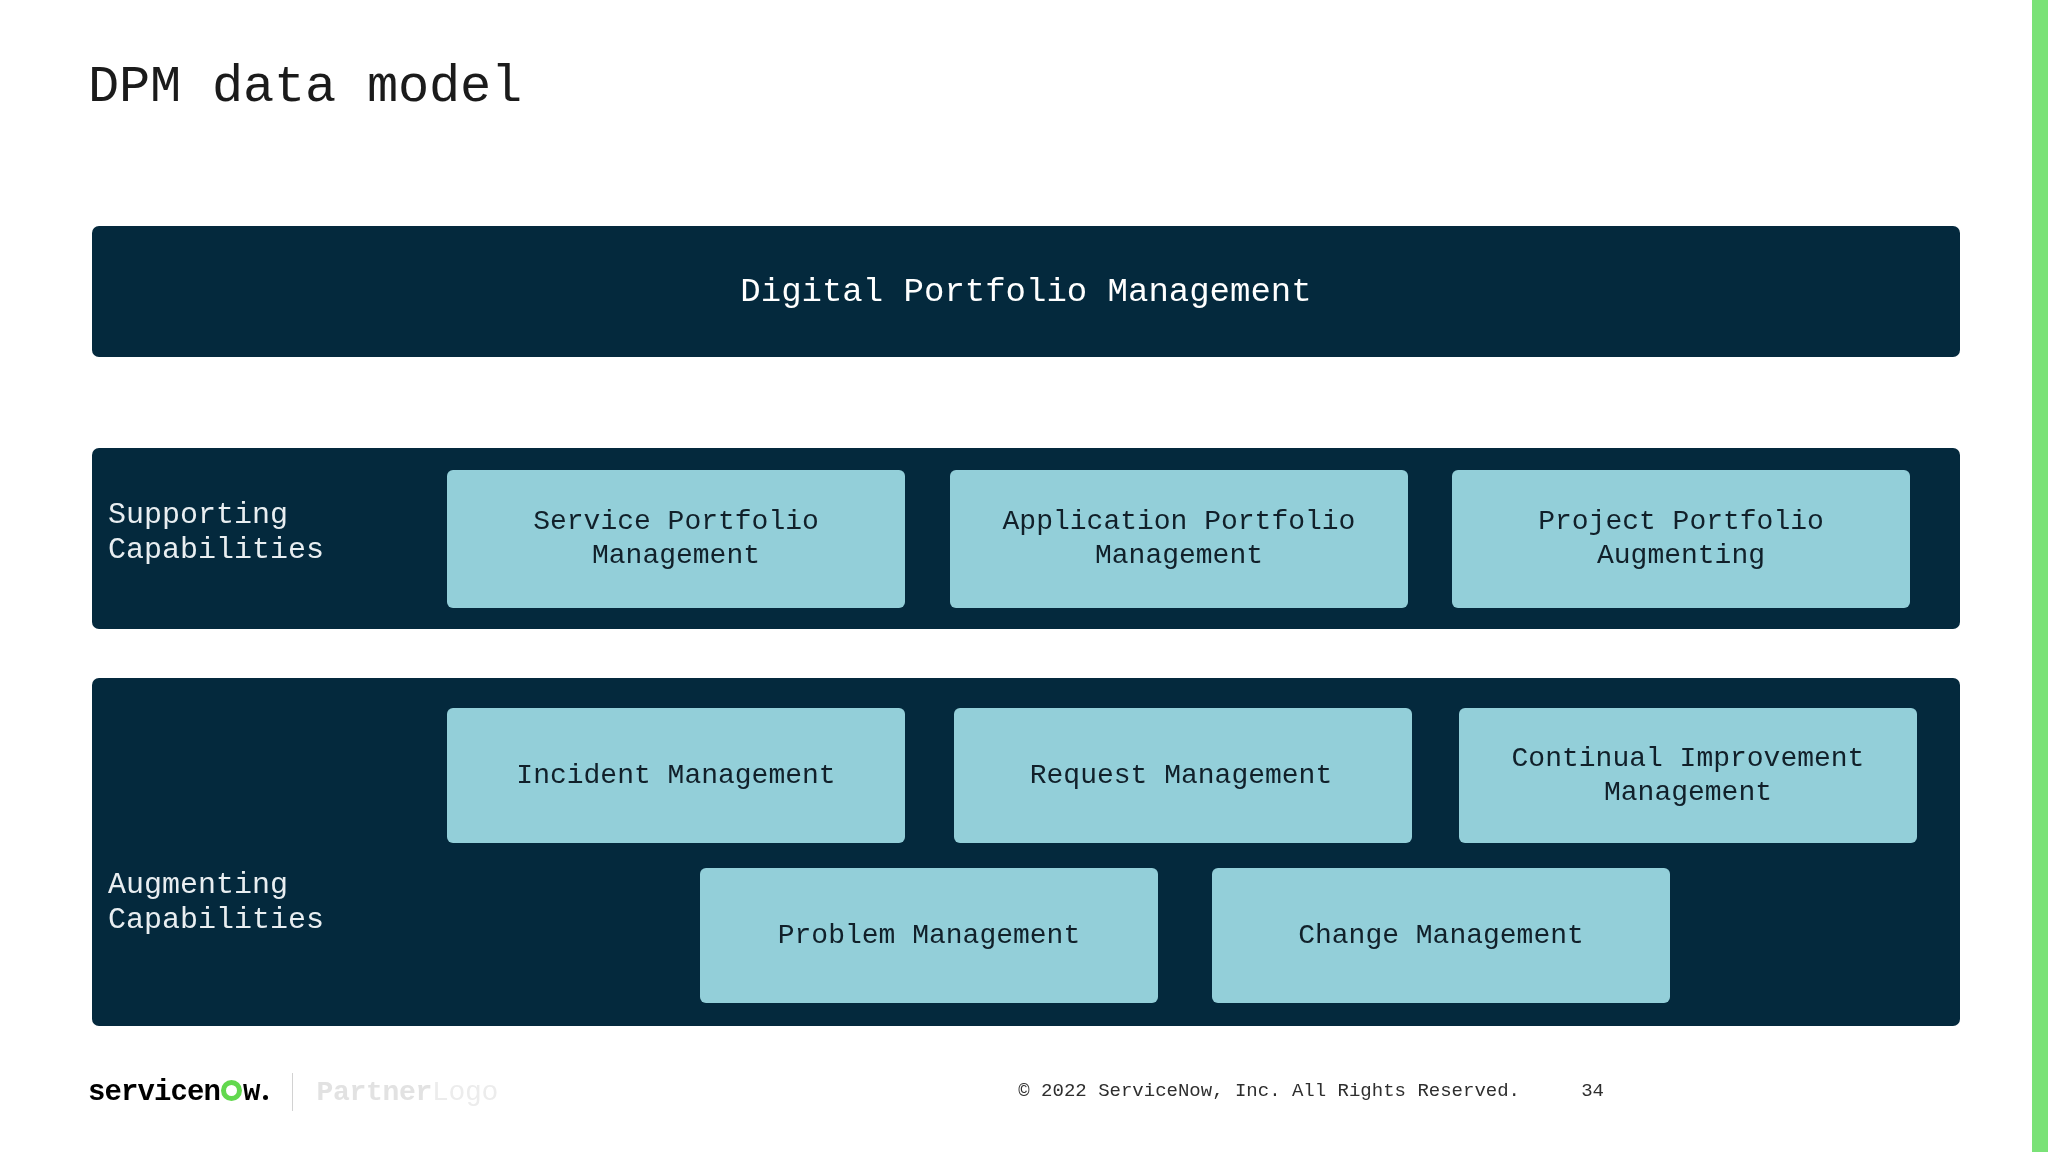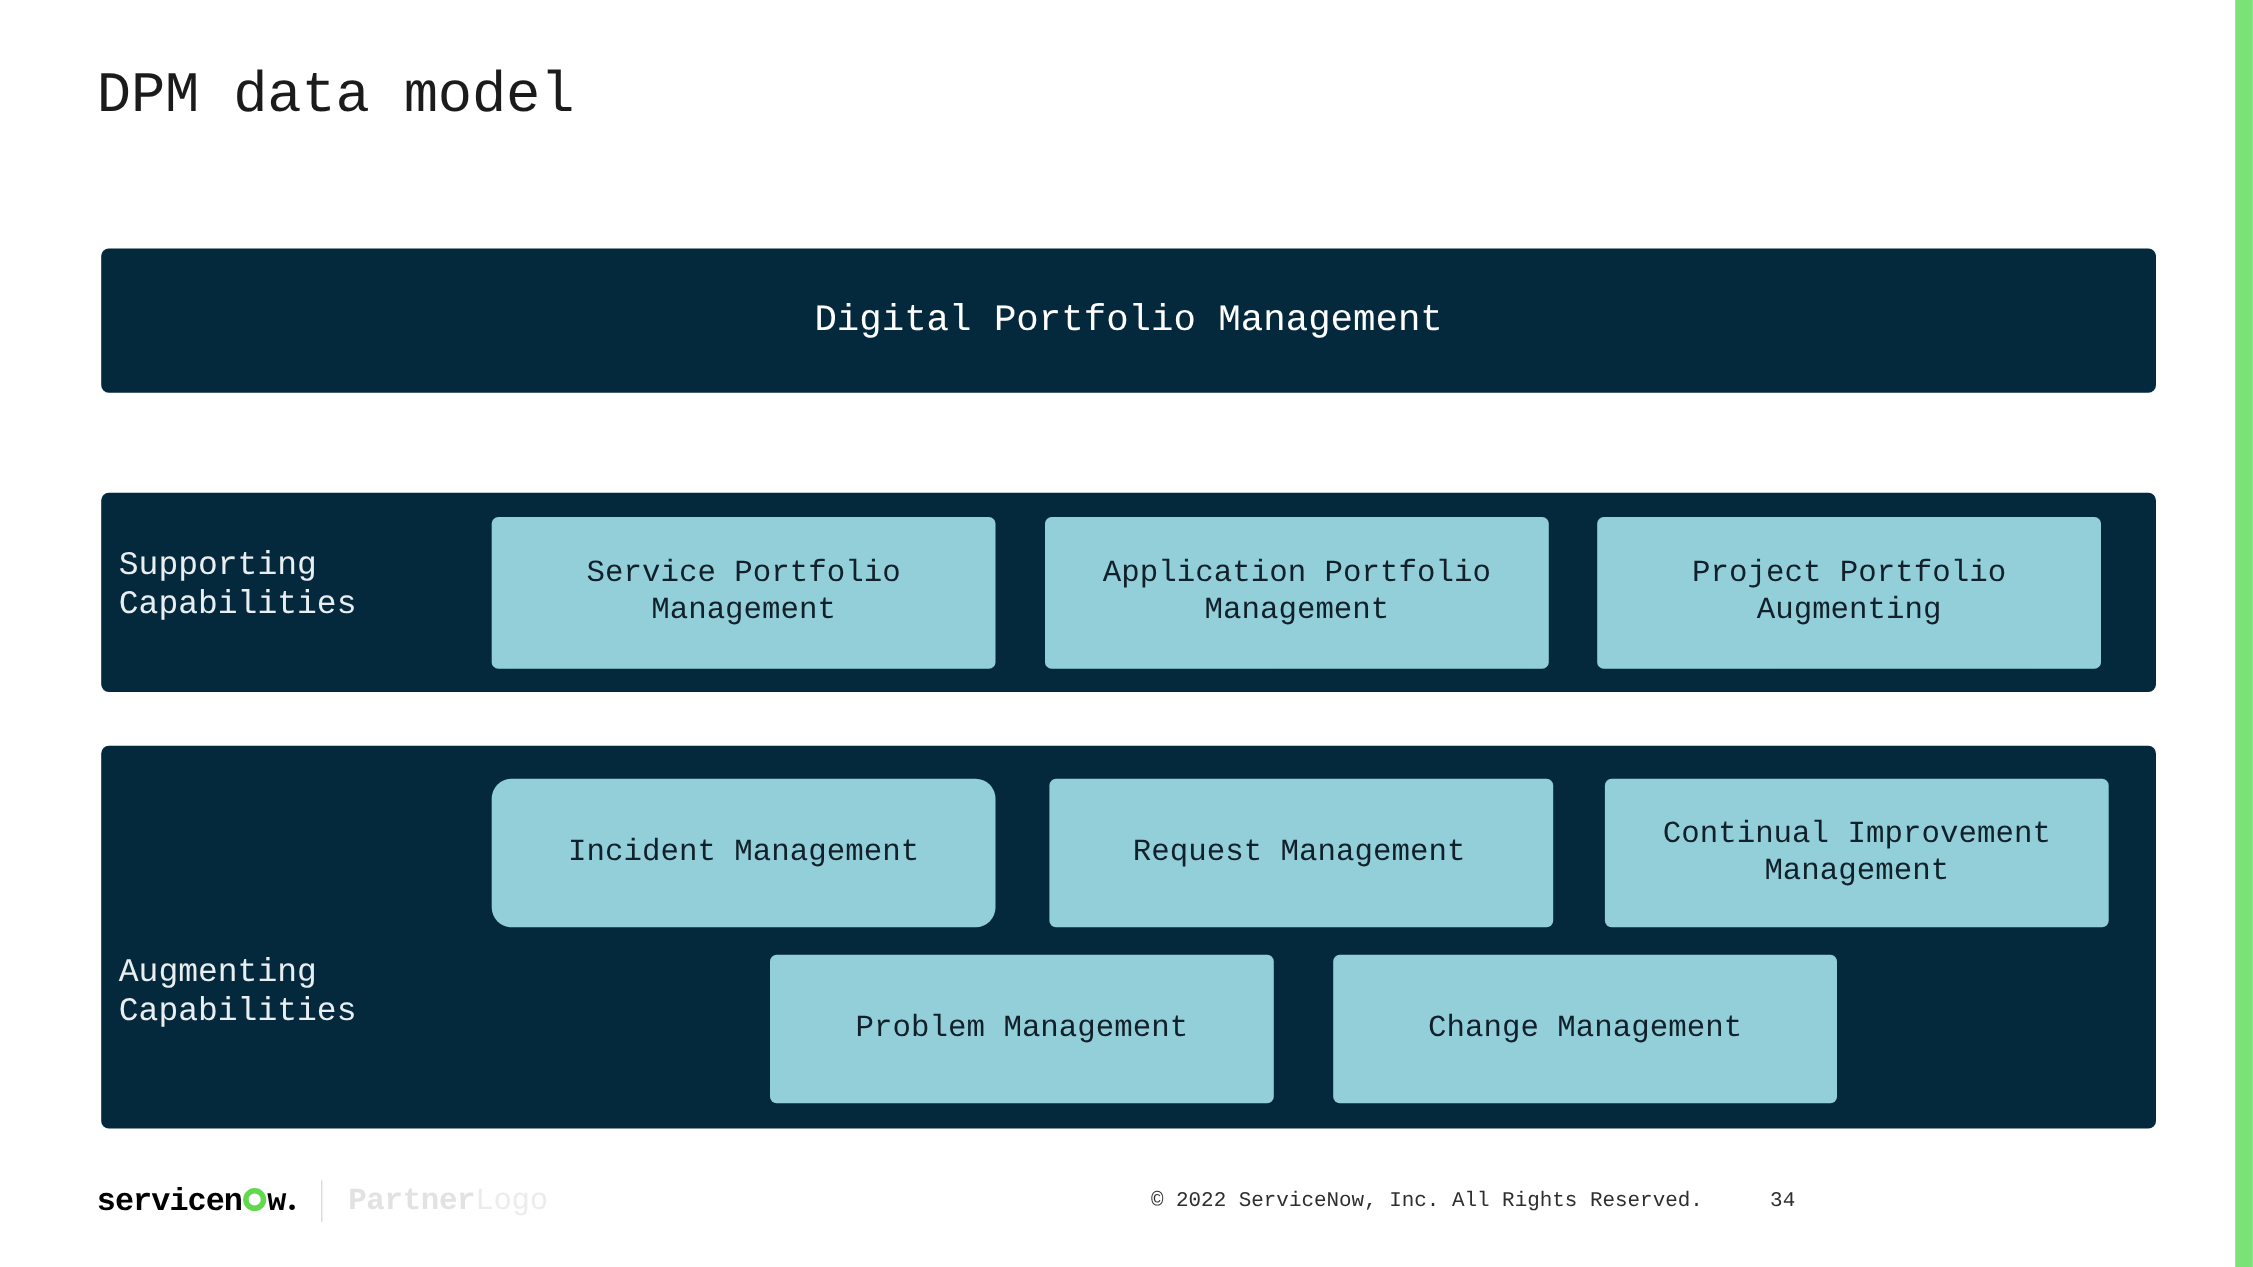--- a/index.html
+++ b/index.html
@@ -108,34 +108,33 @@
     padding: 6px 14px;
     box-sizing: border-box;
   }
 
   
   .sup-c1 { left: 355px; top: 22px; width: 458px; height: 138px; }
   .sup-c2 { left: 858px; top: 22px; width: 458px; height: 138px; }
   .sup-c3 { left: 1360px; top: 22px; width: 458px; height: 138px; }
 
   
-  .aug-c1 { left: 355px; top: 30px;  width: 458px; height: 135px; border-radius: 18px; }
+  .aug-c1 { left: 355px; top: 30px;  width: 458px; height: 135px; }
   .aug-c2 { left: 862px; top: 30px;  width: 458px; height: 135px; padding-left: 10px; }
   .aug-c3 { left: 1367px; top: 30px; width: 458px; height: 135px; }
   .aug-c4 { left: 608px; top: 190px; width: 458px; height: 135px; }
   .aug-c5 { left: 1120px; top: 190px; width: 458px; height: 135px; }
 
   
   .footer {
     position: absolute;
     left: 0;
     top: 1066px;
     width: 1676px;
     height: 60px;
-    padding-left: 28px;
   }
   .logo-group {
     position: absolute;
     left: 88px;
     top: 6px;
     display: flex;
     align-items: center;
     height: 40px;
   }
   .sn-logo {

